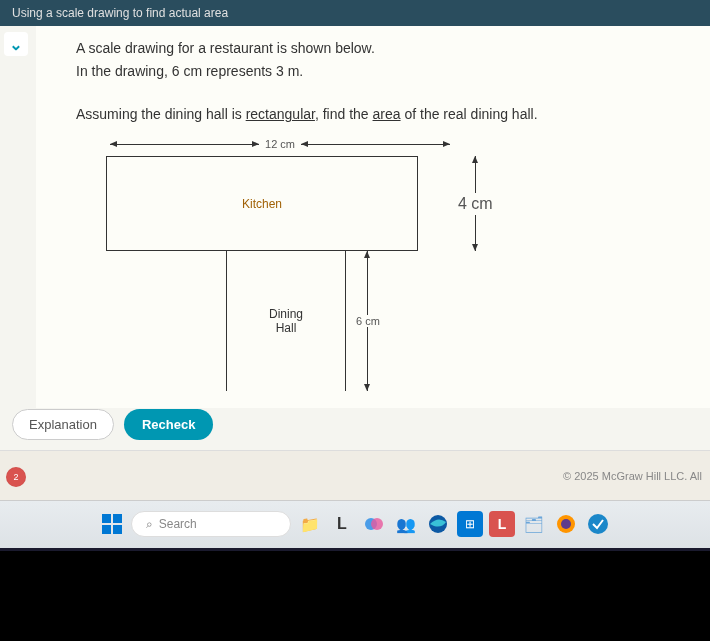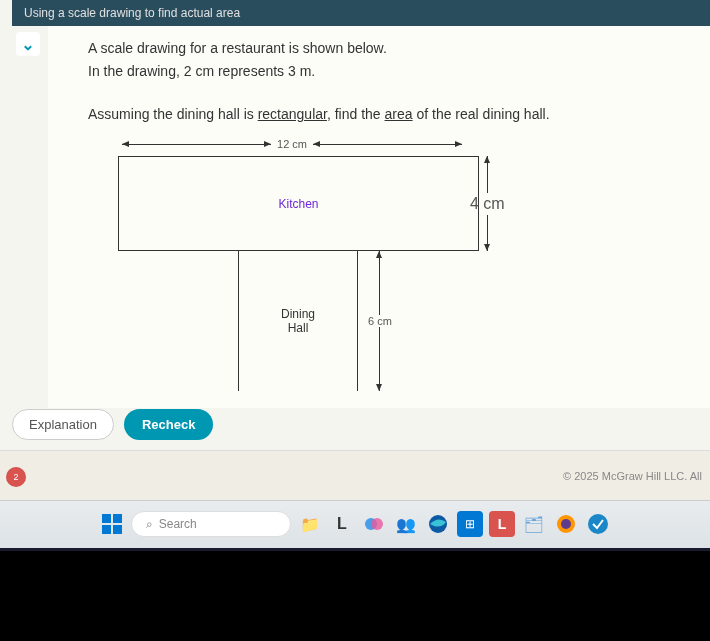--- a/index.html
+++ b/index.html
@@ -10,21 +10,20 @@
       height: 641px;
       overflow: hidden;
       position: relative;
     }
     .app-window {
       background: #f5f5f0;
       width: 100%;
       height: 500px;
       position: relative;
       border-radius: 0 0 4px 4px;
-      padding-left: 12px;
     }
     .header-bar {
       background: #2a4d5e;
       color: #e0e0e0;
       padding: 6px 12px;
       font-size: 12px;
       display: flex;
       align-items: center;
     }
     .collapse-btn {
@@ -63,28 +62,28 @@
       position: relative;
       width: 420px;
       height: 260px;
       margin-top: 14px;
       margin-left: 30px;
     }
     .kitchen-box {
       position: absolute;
       top: 20px;
       left: 0;
-      width: 361px;
+      width: 312px;
       height: 95px;
       border: 1px solid #333;
       display: flex;
       align-items: center;
       justify-content: center;
       font-size: 12px;
-      color: #6d28d9;
+      color: #a16207;
     }
     .dining-box {
       position: absolute;
       top: 115px;
       left: 120px;
       width: 120px;
       height: 140px;
       border-left: 1px solid #333;
       border-right: 1px solid #333;
       display: flex;
@@ -306,21 +305,21 @@
     <span>Using a scale drawing to find actual area</span>
   </div>
 
   <div style="display:flex; align-items:flex-start;">
     <div class="collapse-btn">
       <span style="color:#0097b2;font-weight:bold;">⌄</span>
     </div>
     <div class="content-area" style="flex:1;">
       <div class="problem-text">
         <div>A scale drawing for a restaurant is shown below.</div>
-        <div class="line2">In the drawing, 2 cm represents 3 m.</div>
+        <div class="line2">In the drawing, 6 cm represents 3 m.</div>
       </div>
       <div class="task-text">
         <span>Assuming the dining hall is </span><span class="underline">rectangular</span><span>, find the </span><span class="underline">area</span><span> of the real dining hall.</span>
       </div>
 
       <div class="diagram-area">
         <div class="dim-top">
           <div class="arrow-line"></div>
           <div class="label">12 cm</div>
           <div class="arrow-line"></div>

